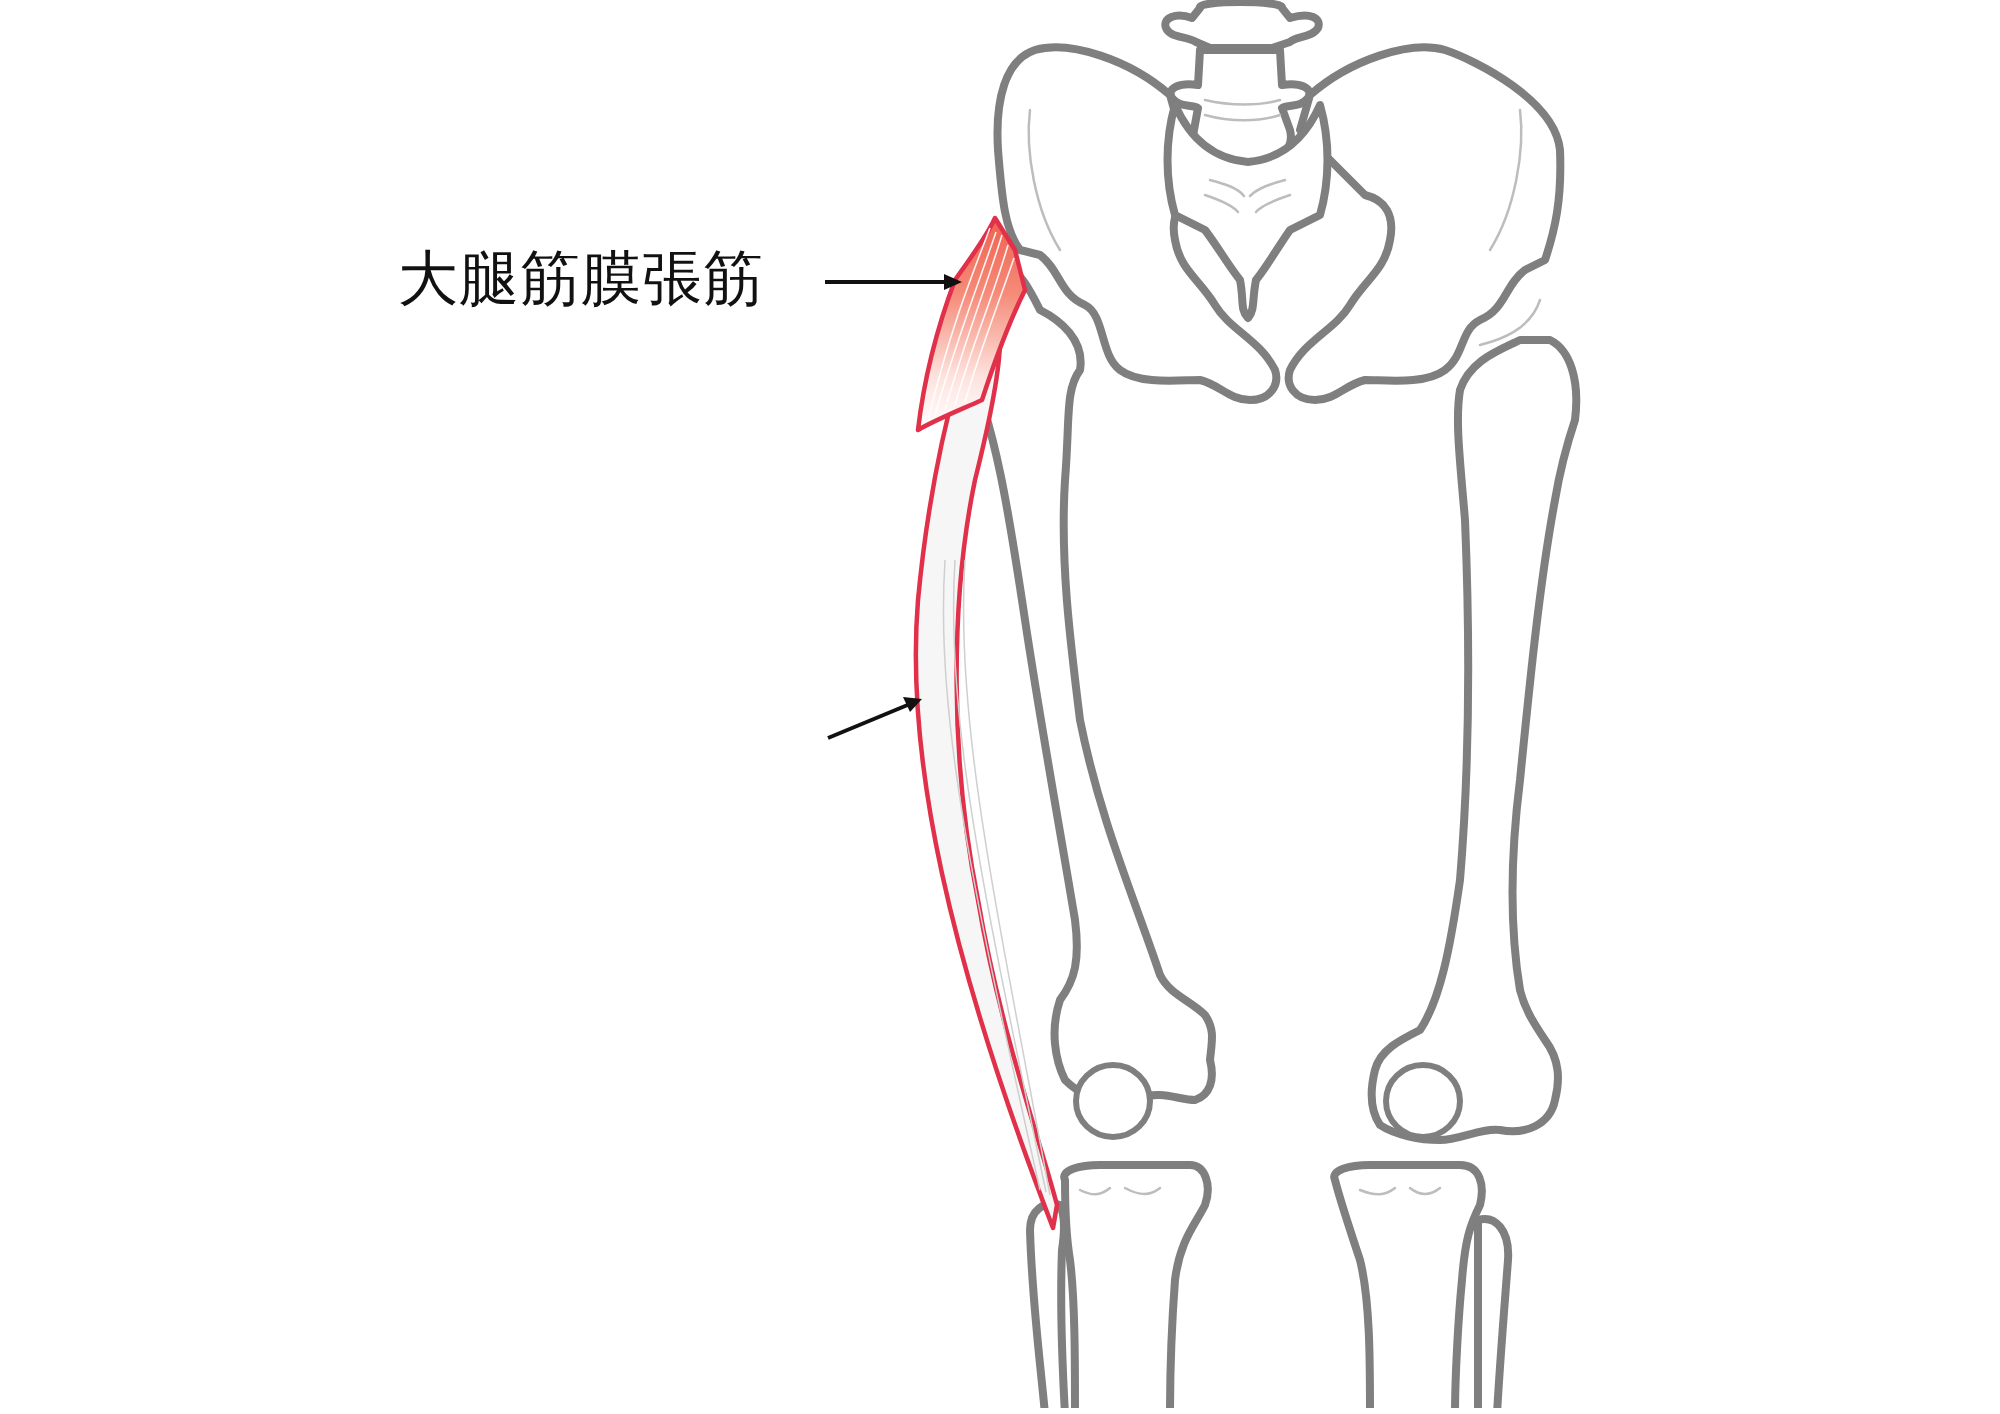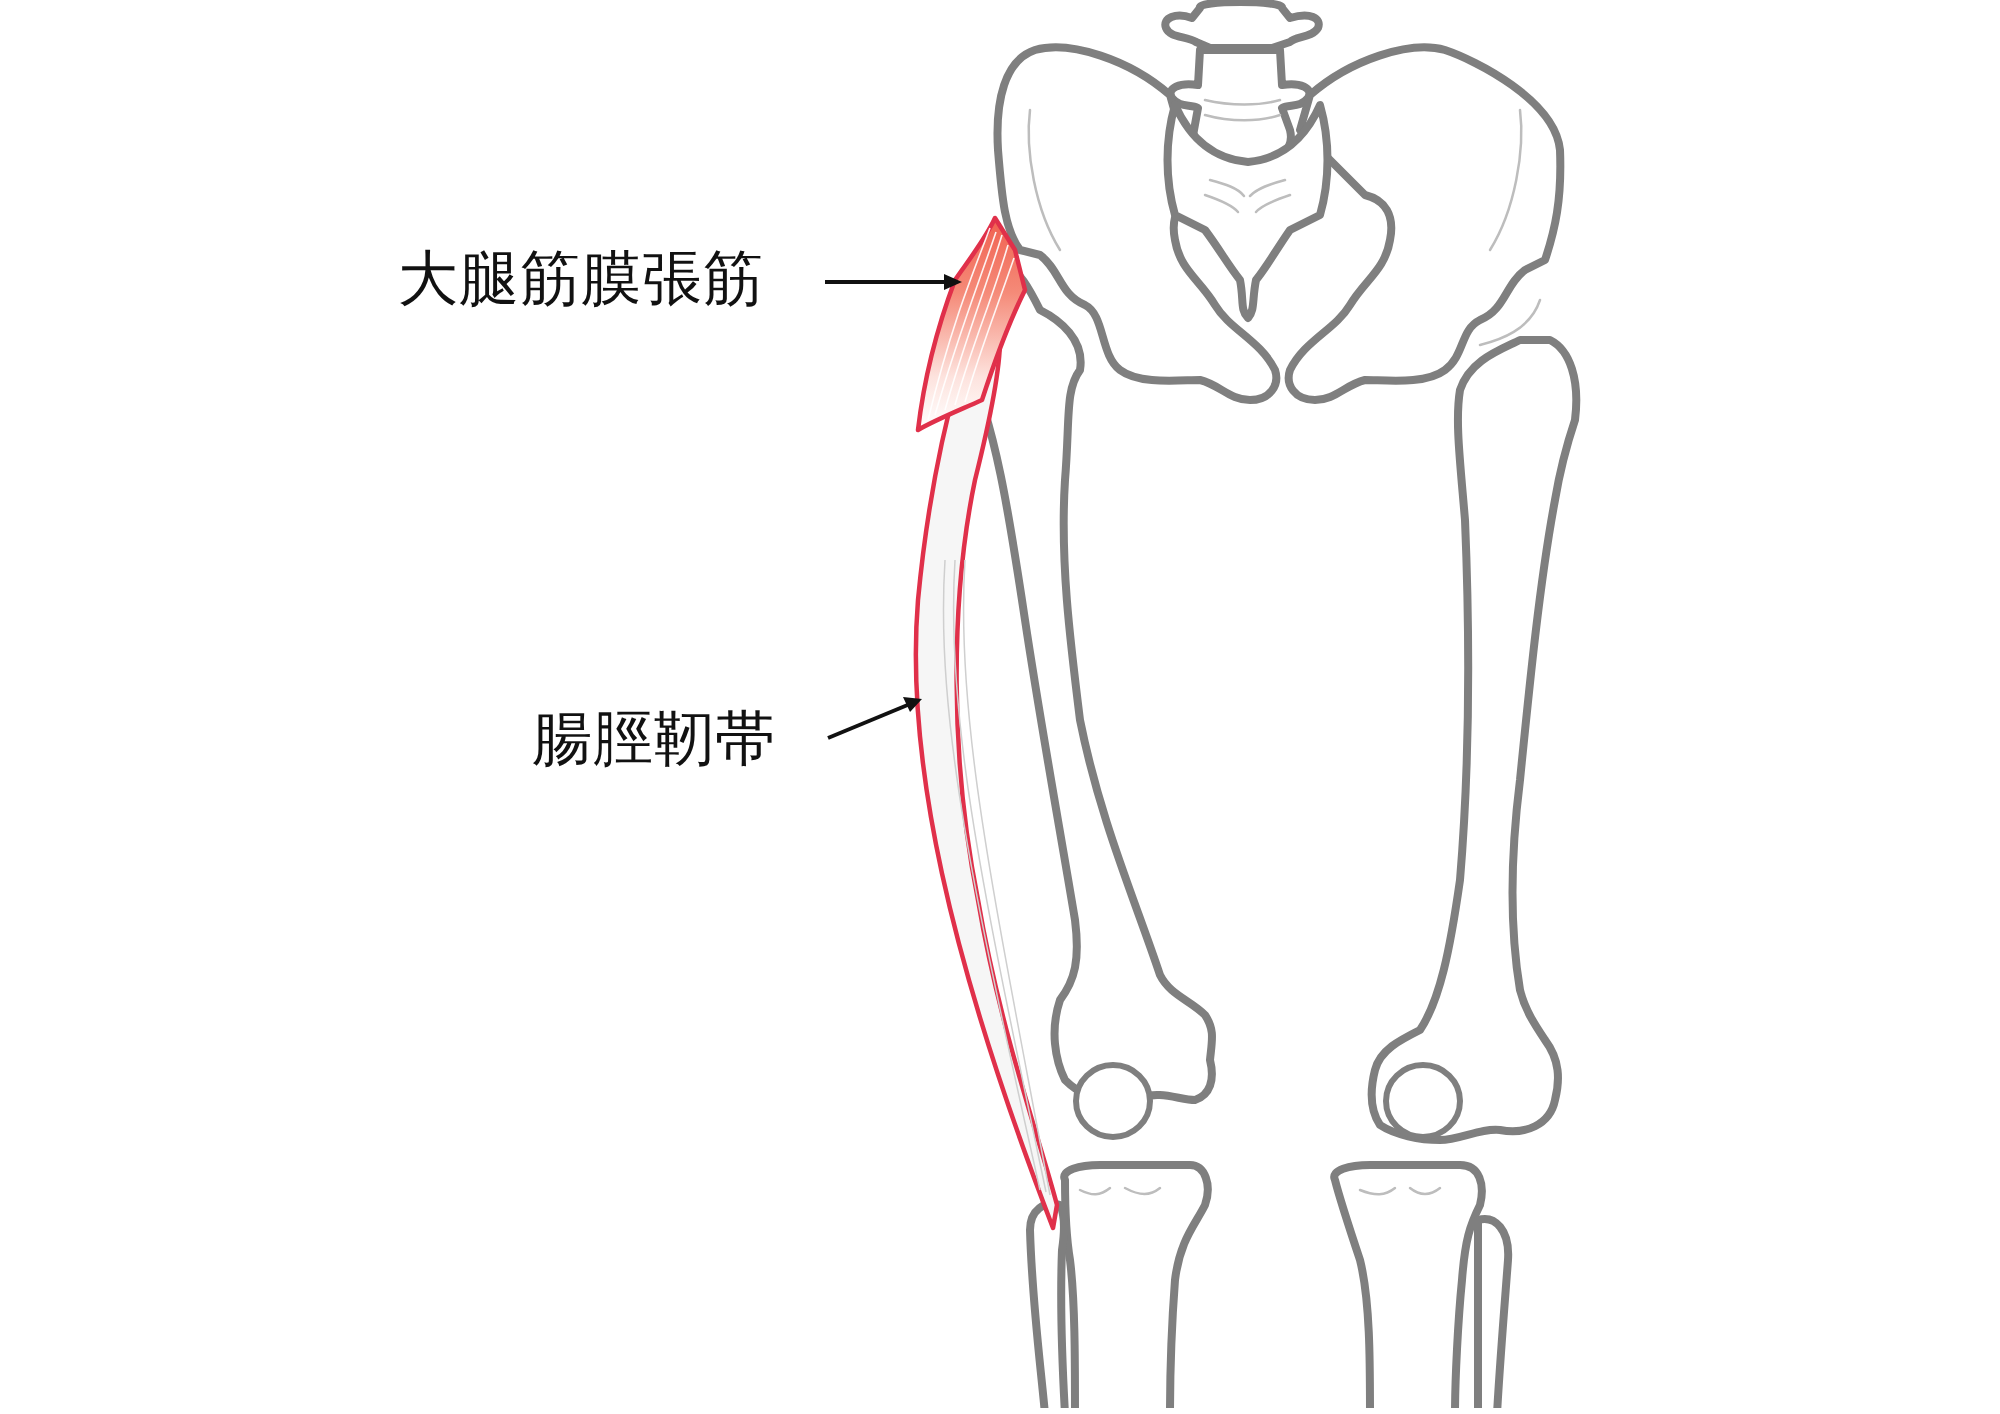--- a/index.html
+++ b/index.html
@@ -103,14 +103,13 @@
       <line class="arrow" x1="825" y1="282" x2="952" y2="282"></line>
       <polygon points="962,282 944,274 944,290" fill="#111111"></polygon>
     </g>
     <g>
       <line class="arrow" x1="828" y1="738" x2="910" y2="704"></line>
       <polygon points="922,699 903,697 910,712" fill="#111111"></polygon>
     </g>
   </svg>
 
   <div id="lbl-tfl" class="label">大腿筋膜張筋</div>
-  <div id="lbl-itb" class="label">腸脛靭帯</div>
 </div>
 
 </body></html>

